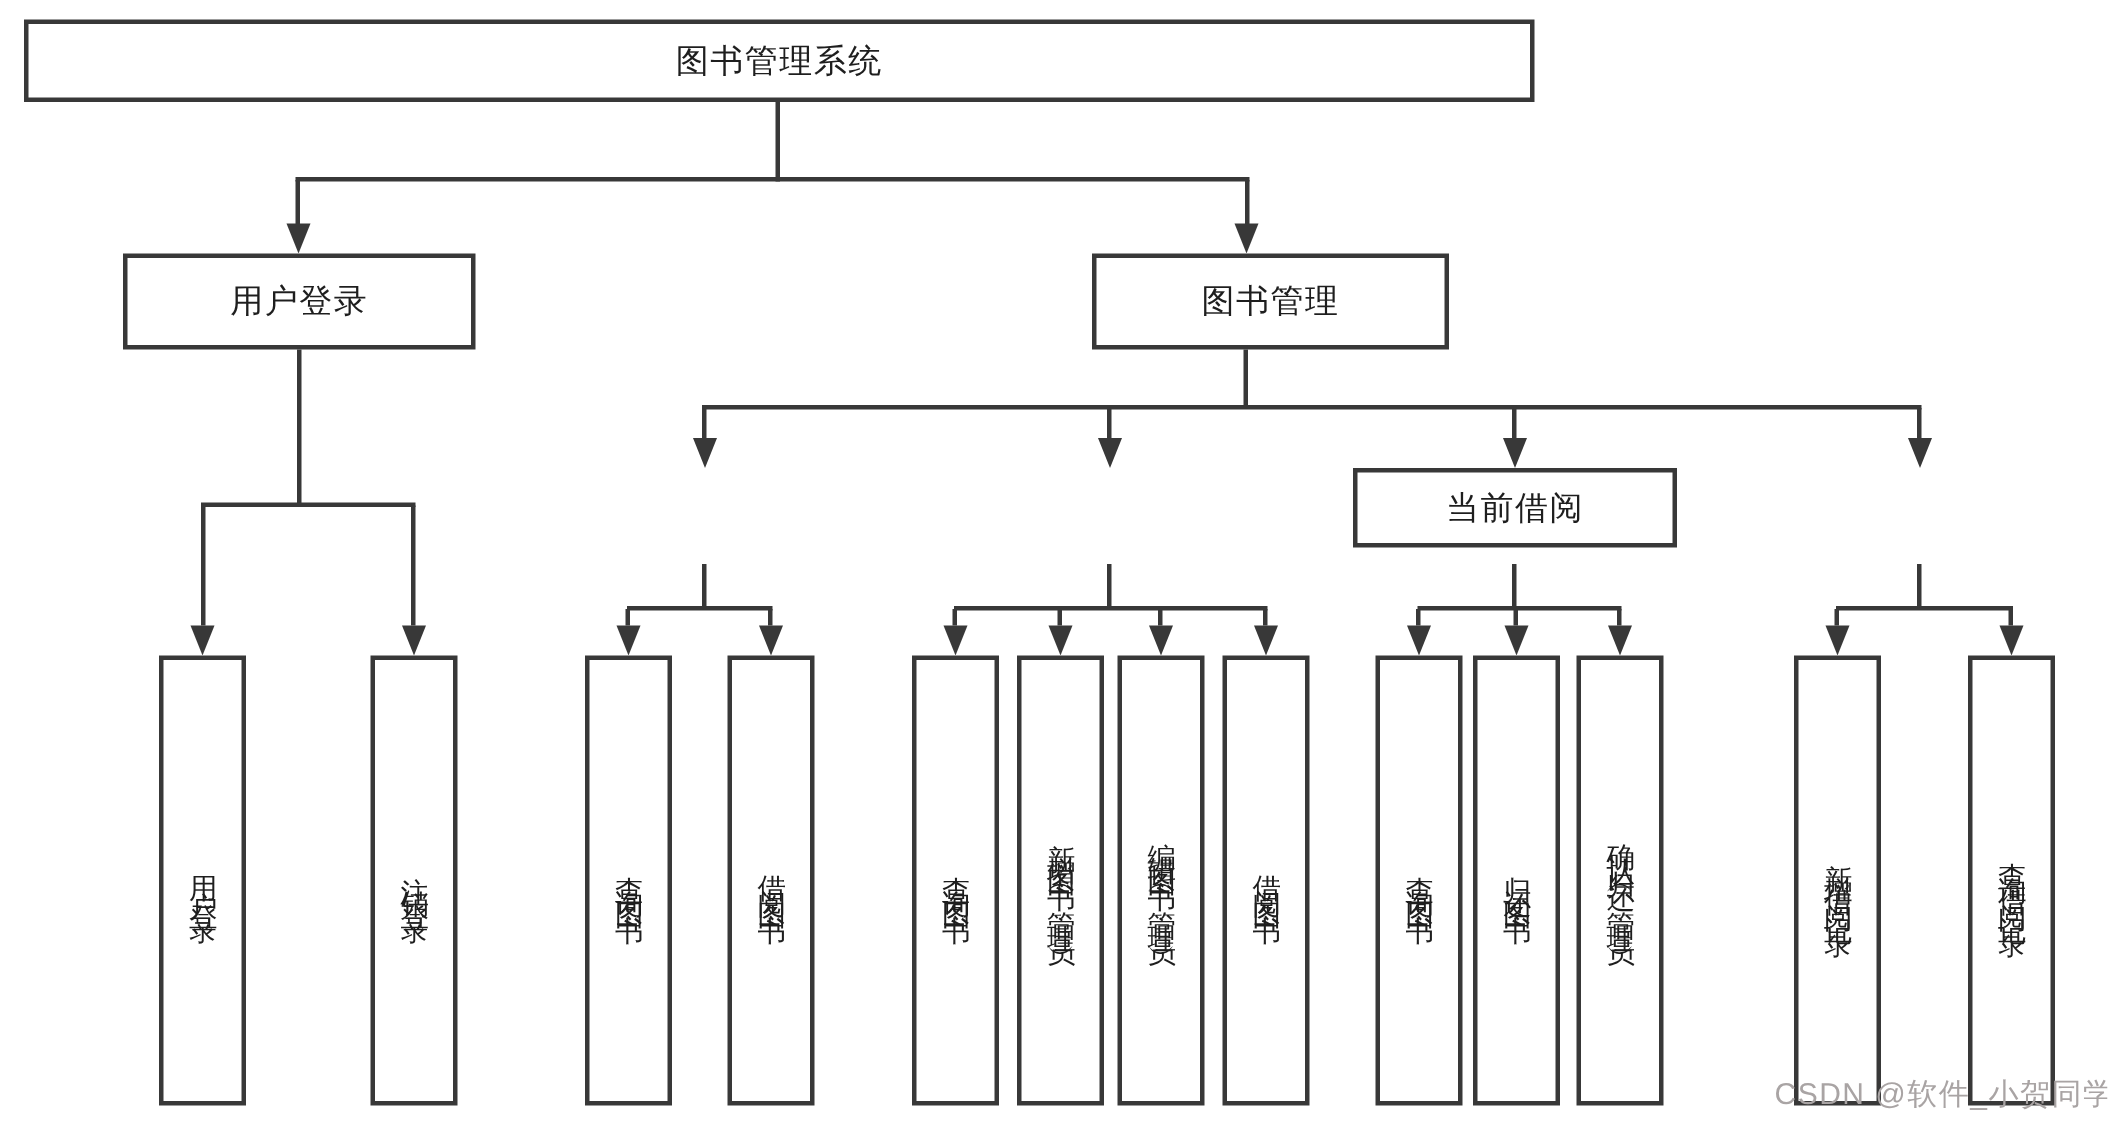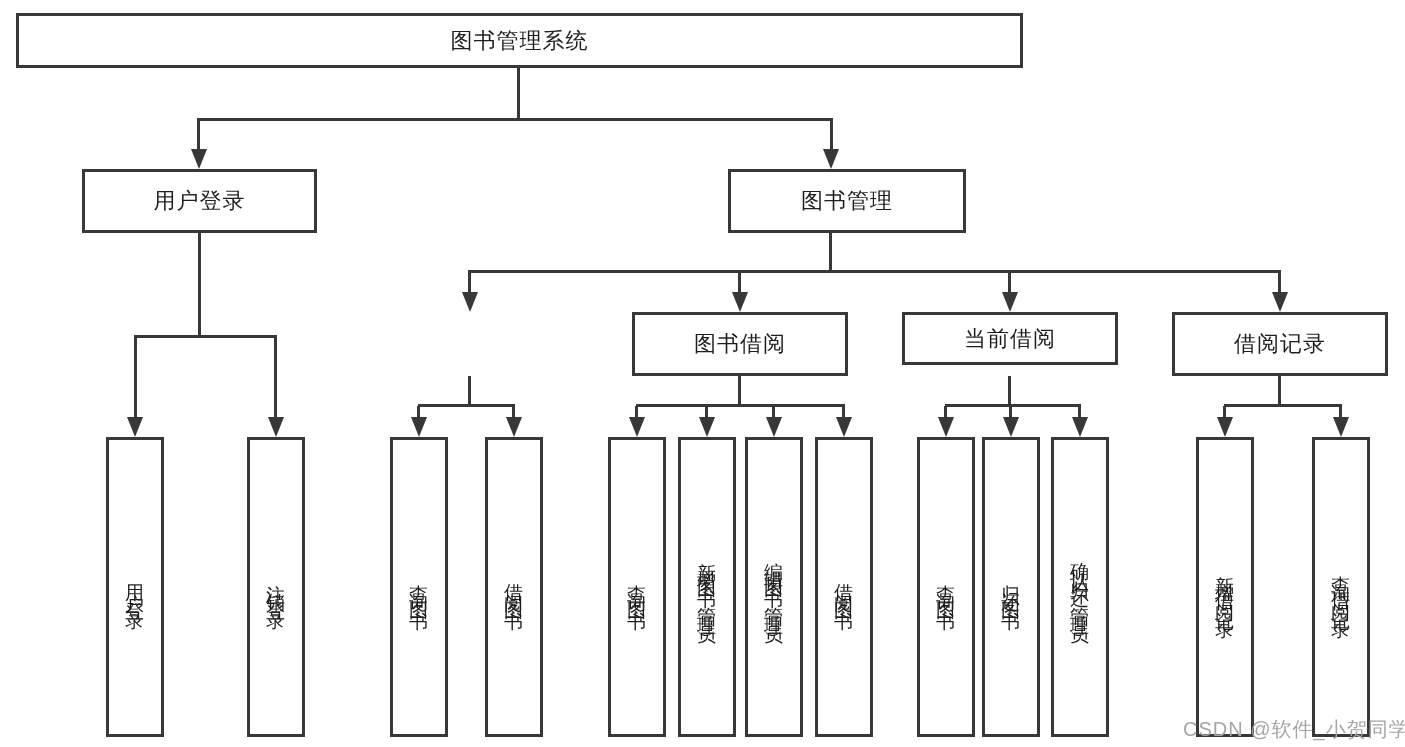--- a/index.html
+++ b/index.html
@@ -63,28 +63,22 @@
   <div class="hline" style="left:468px;top:270px;width:813px;"></div>
   <div class="vline" style="left:468px;top:272px;height:22px;"></div>
   <div class="arrow" style="left:462px;top:292px;"></div>
   <div class="vline" style="left:738px;top:272px;height:22px;"></div>
   <div class="arrow" style="left:732px;top:292px;"></div>
   <div class="vline" style="left:1008px;top:272px;height:22px;"></div>
   <div class="arrow" style="left:1002px;top:292px;"></div>
   <div class="vline" style="left:1278px;top:272px;height:22px;"></div>
   <div class="arrow" style="left:1272px;top:292px;"></div>
 
-  <div class="box hbox" style="left:632px;top:312px;width:216px;height:64px;">
-    <span>图书借阅</span>
-  </div>
   <div class="box hbox" style="left:902px;top:312px;width:216px;height:53px;">
     <span>当前借阅</span>
-  </div>
-  <div class="box hbox" style="left:1172px;top:312px;width:216px;height:64px;">
-    <span>借阅记录</span>
   </div>
 
   <div class="vline" style="left:468px;top:376px;height:30px;"></div>
   <div class="hline" style="left:418px;top:404px;width:97px;"></div>
   <div class="vline" style="left:417px;top:406px;height:11px;"></div>
   <div class="arrow" style="left:411px;top:417px;"></div>
   <div class="vline" style="left:512px;top:406px;height:11px;"></div>
   <div class="arrow" style="left:506px;top:417px;"></div>
 
   <div class="vline" style="left:738px;top:376px;height:30px;"></div>

